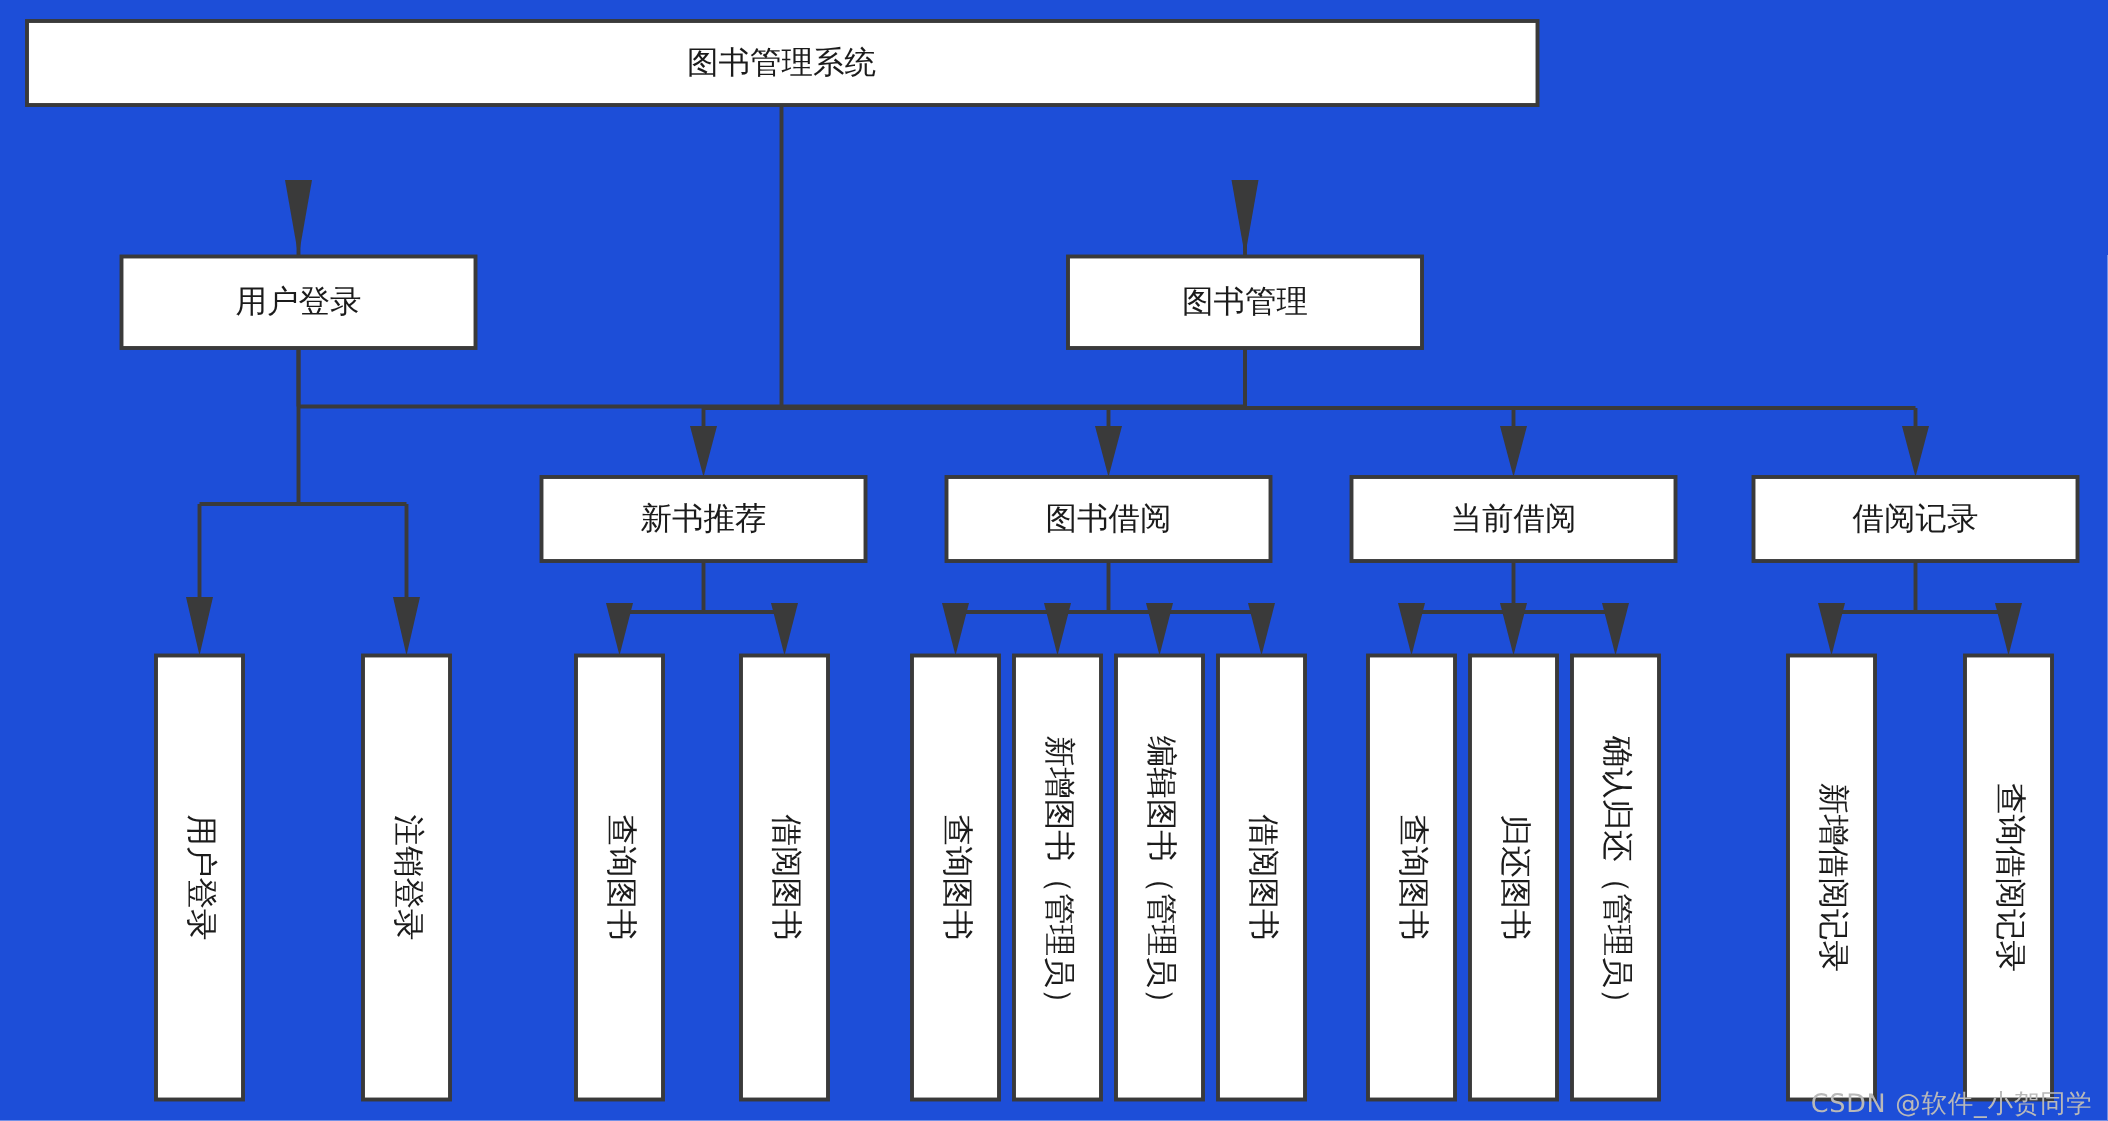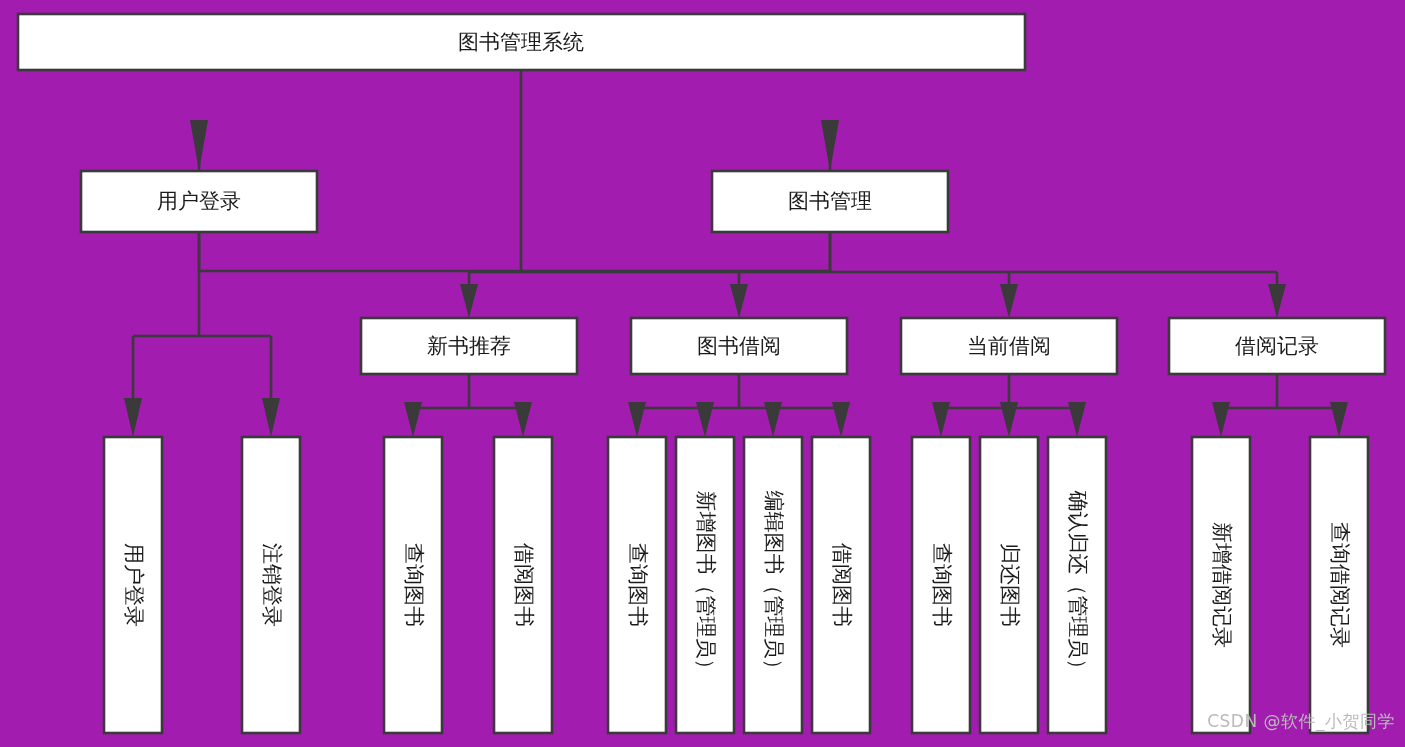--- a/index.html
+++ b/index.html
@@ -10,21 +10,21 @@
   body {
     width: 1405px;
     height: 747px;
     font-family: "DejaVu Sans", "Liberation Sans", sans-serif;
     overflow: hidden;
   }
   #diagram-root {
     position: relative;
     width: 1405px;
     height: 747px;
-    background: #a21caf;
+    background: #1d4ed8;
   }
   svg.flow {
     position: absolute;
     left: 0;
     top: 0;
     width: 1405px;
     height: 747px;
   }
   .node-box {
     fill: #ffffff;
@@ -51,21 +51,21 @@
   .node-label-vertical {
     fill: #1b1b1b;
     font-family: "DejaVu Sans", "Liberation Sans", sans-serif;
     font-size: 21px;
     text-anchor: middle;
     dominant-baseline: middle;
   }
   .watermark {
     position: absolute;
     right: 10px;
-    bottom: 14px;
+    bottom: 0;
     font-family: "DejaVu Sans", "Liberation Sans", sans-serif;
     font-size: 17px;
     color: #b9b9b9;
     letter-spacing: 0.5px;
     white-space: nowrap;
     user-select: none;
   }
 </style>
 </head>
 <body>

